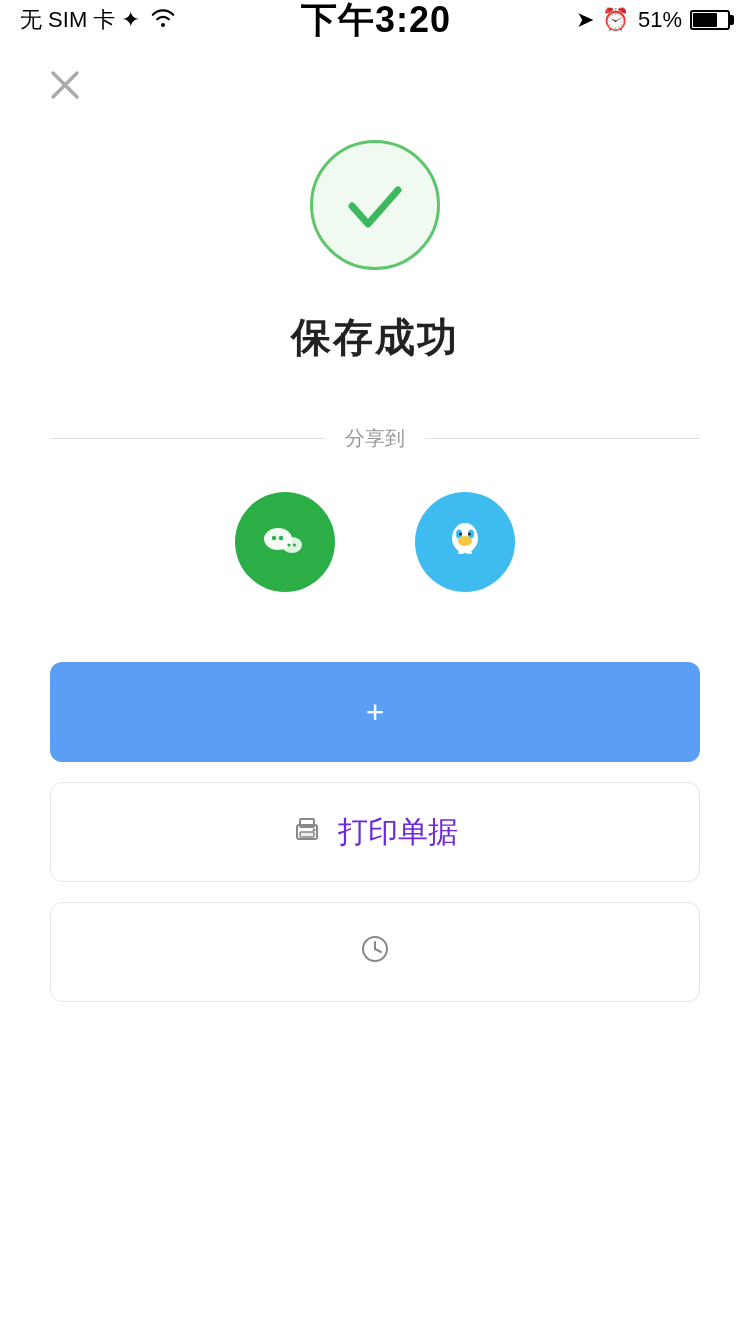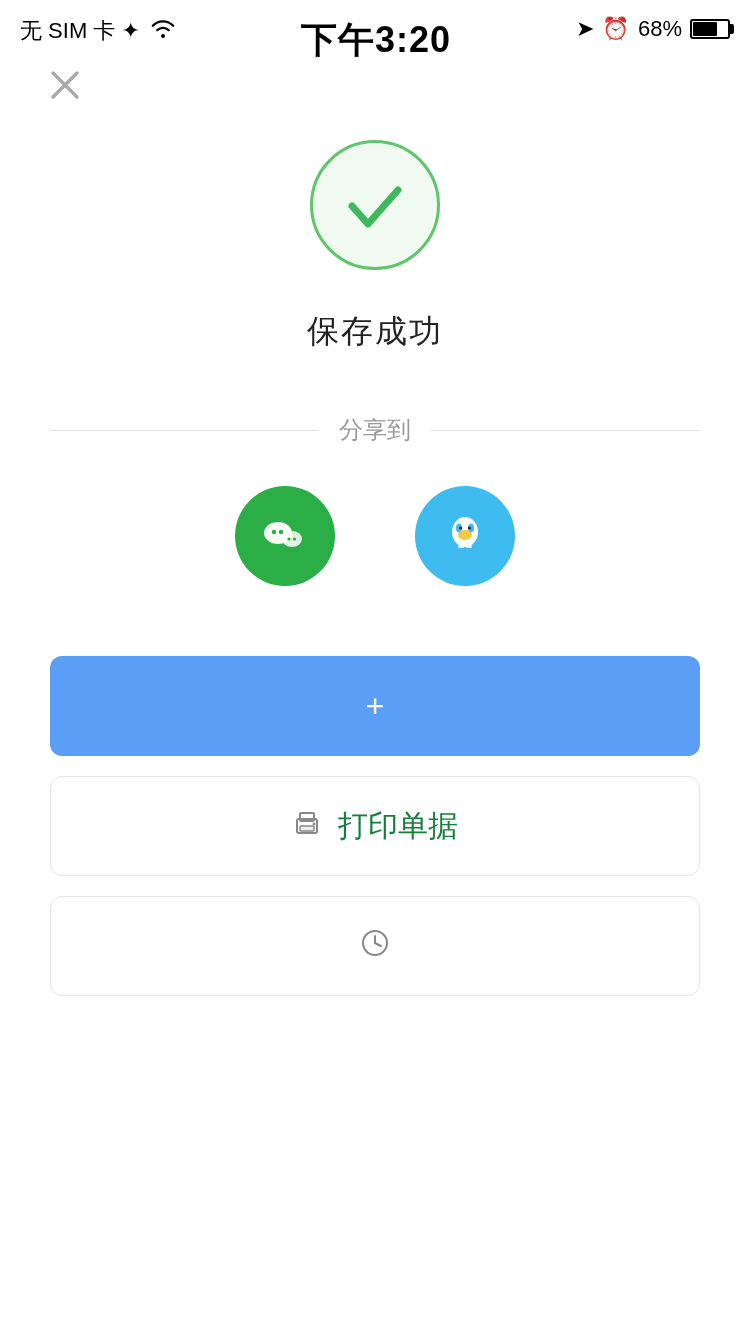--- a/index.html
+++ b/index.html
@@ -13,21 +13,21 @@
       position: relative;
       overflow-x: hidden;
     }
 
     
     .status-bar {
       width: 100%;
       height: 40px;
       background: #ffffff;
       display: flex;
-      align-items: flex-start;
+      align-items: center;
       justify-content: space-between;
       padding: 16px 20px;
       font-size: 24px;
       color: #000;
     }
     .status-left {
       display: flex;
       align-items: center;
       gap: 10px;
       font-size: 22px;
@@ -108,42 +108,42 @@
       justify-content: center;
       margin-bottom: 40px;
     }
     .success-circle svg {
       width: 70px;
       height: 70px;
     }
 
     
     .success-title {
-      font-size: 32px;
-      font-weight: 400;
+      font-size: 40px;
+      font-weight: 700;
       color: #222;
       margin-bottom: 60px;
       letter-spacing: 2px;
     }
 
     
     .share-divider {
       width: 100%;
       display: flex;
       align-items: center;
       gap: 20px;
       margin-bottom: 40px;
     }
     .divider-line {
       flex: 1;
       height: 1px;
       background: #e0e0e0;
     }
     .divider-label {
-      font-size: 24px;
+      font-size: 20px;
       color: #999;
       white-space: nowrap;
     }
 
     
     .share-icons {
       display: flex;
       align-items: center;
       justify-content: center;
       gap: 80px;
@@ -184,21 +184,21 @@
       cursor: pointer;
       border: none;
       outline: none;
     }
     .btn-primary {
       background: #5b9ef5;
       color: #fff;
     }
     .btn-secondary {
       background: #fff;
-      color: #15803d;
+      color: #6d28d9;
       border: 1.5px solid #e5e5e5;
     }
   </style>
 </head>
 <body>
 
 <div class="status-bar">
   <div class="status-left">
     <span>无 SIM 卡 ✦</span>
     <span>
@@ -206,21 +206,21 @@
         <path d="M13 16a2 2 0 110 4 2 2 0 010-4z" fill="#000"></path>
         <path d="M7.2 12.2a8.2 8.2 0 0111.6 0" stroke="#000" stroke-width="2.2" stroke-linecap="round" fill="none"></path>
         <path d="M2.8 7.8a14 14 0 0120.4 0" stroke="#000" stroke-width="2.2" stroke-linecap="round" fill="none"></path>
       </svg>
     </span>
   </div>
   <div class="status-center">下午3:20</div>
   <div class="status-right">
     <span>➤</span>
     <span>⏰</span>
-    <span>68%</span>
+    <span>51%</span>
     <div class="battery-icon">
       <div class="battery-fill"></div>
     </div>
   </div>
 </div>
 
 <div class="content">
 
   <div class="close-btn">
     <svg viewBox="0 0 32 32" fill="none" xmlns="http://www.w3.org/2000/svg">

